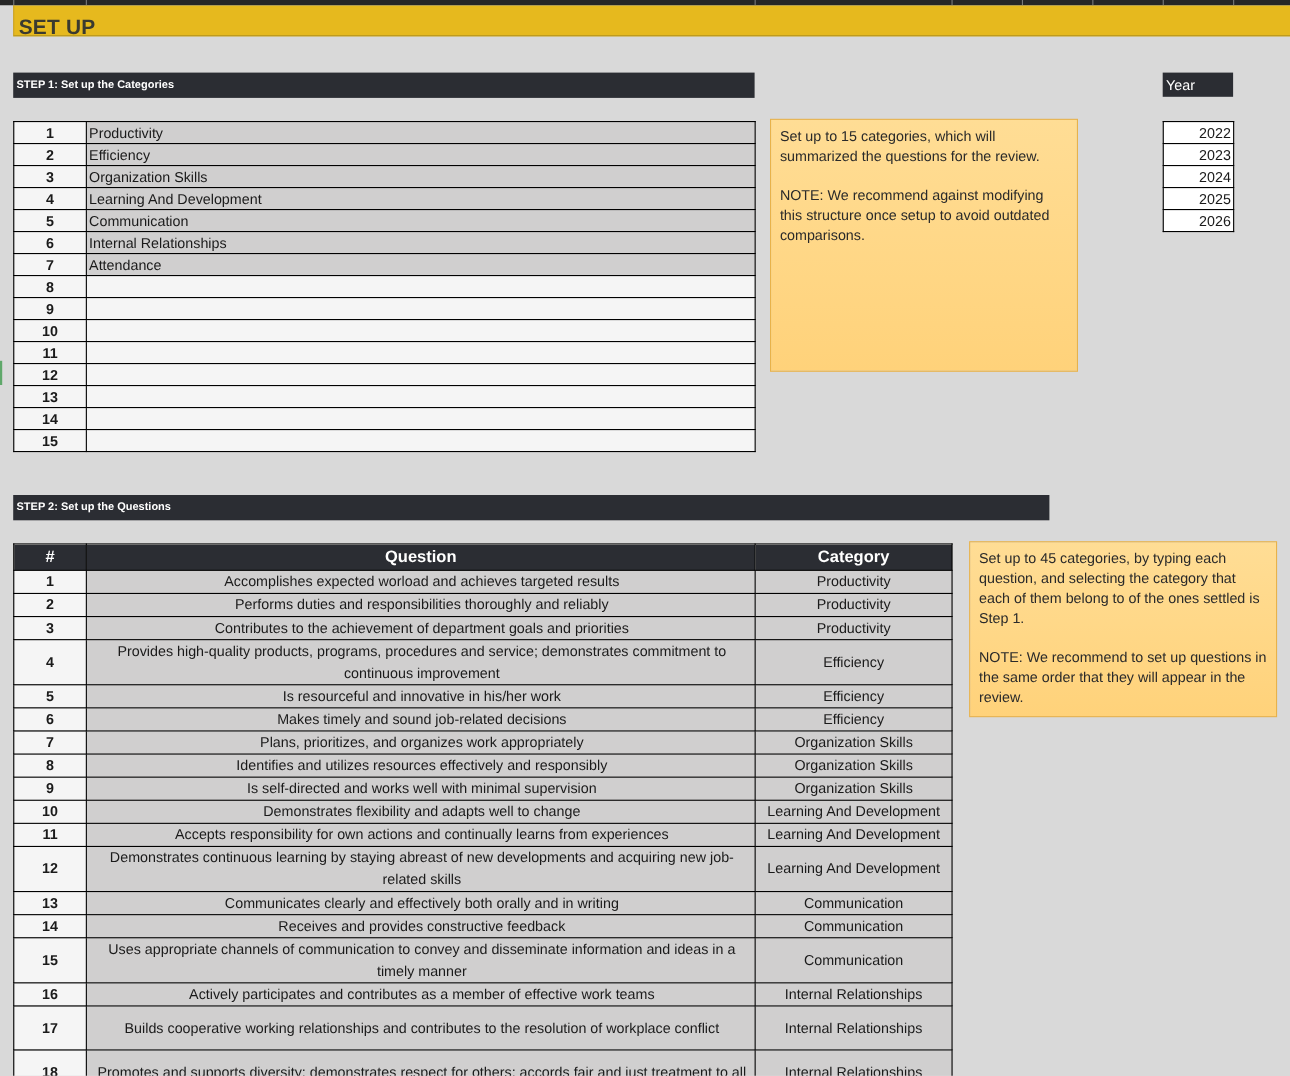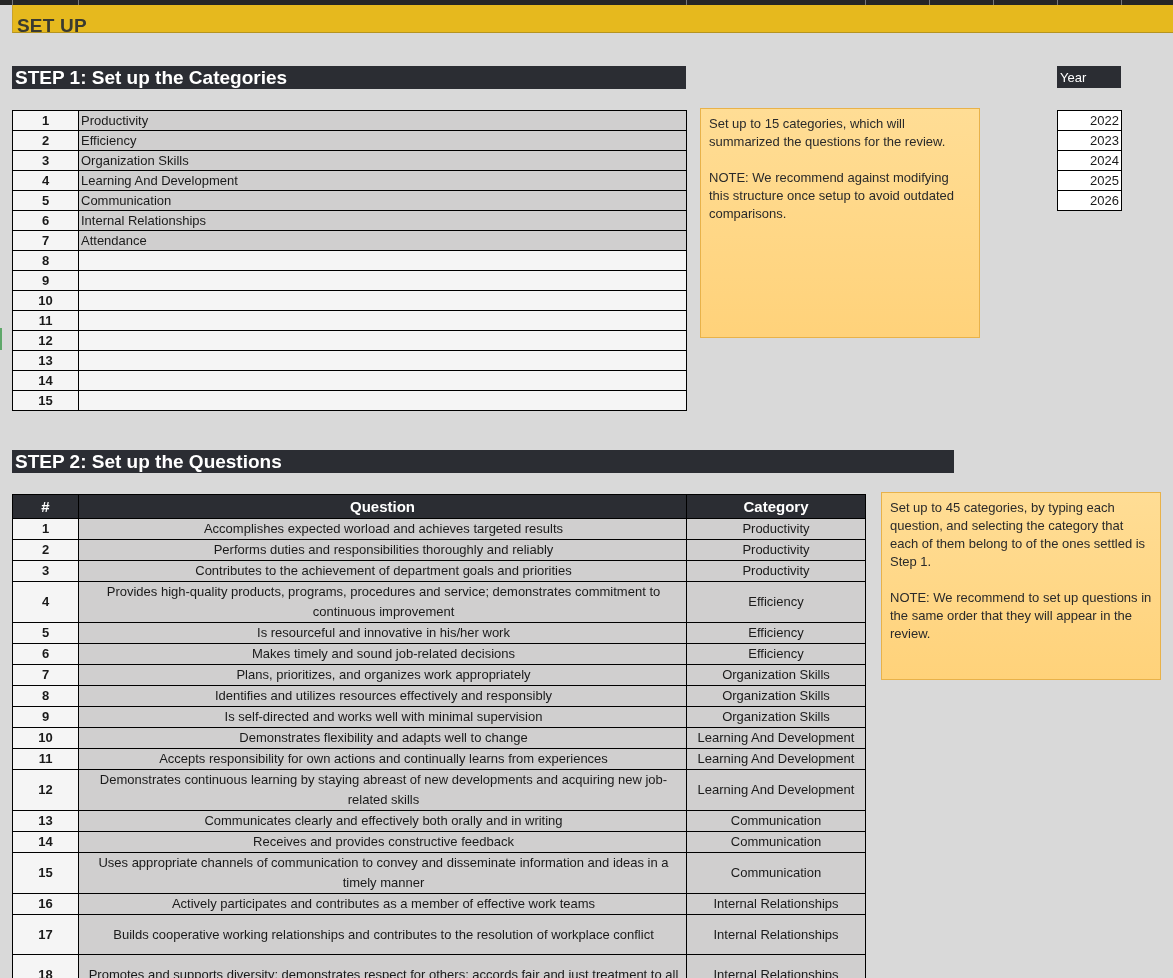--- a/index.html
+++ b/index.html
@@ -27,21 +27,21 @@
     border-left: 1px solid #c9a22a;
   }
   .banner-title {
     position: absolute; left: 4px; top: 10px;
     font-size: 19px; font-weight: bold; color: #3a3a30;
     letter-spacing: 0.2px;
   }
   .step-header {
     position: absolute; height: 23px;
     background: #2b2d33; color: #ffffff;
-    font-weight: bold; font-size: 19px;
+    font-weight: bold; font-size: 10px;
     padding-left: 3px; line-height: 24px;
   }
   .year-header {
     position: absolute; left: 1057px; top: 66px; width: 64px; height: 22px;
     background: #2b2d33; color: #fff; font-size: 13px;
     line-height: 23px; padding-left: 3px;
   }
   table { border-collapse: collapse; position: absolute; table-layout: fixed; }
   td, th { border: 1px solid #000; overflow: hidden; }
   .cat-table td { height: 20px; font-size: 13px; }
@@ -293,16 +293,16 @@
         <td class="cat">Internal Relationships</td>
       </tr>
     <tr class="h40">
         <td class="num">18</td>
         <td class="q">Promotes and supports diversity; demonstrates respect for others; accords fair and just treatment to all</td>
         <td class="cat">Internal Relationships</td>
       </tr>
   </tbody>
 </table>
 
-<div class="note" style="left:881px; top:492px; width:280px; height:188px;">
+<div class="note" style="left:881px; top:492px; width:280px; height:160px;">
   <p>Set up to 45 categories, by typing each question, and selecting the category that each of them belong to of the ones settled is Step 1.</p>
   <p>NOTE: We recommend to set up questions in the same order that they will appear in the review.</p>
 </div>
 
 </body></html>

